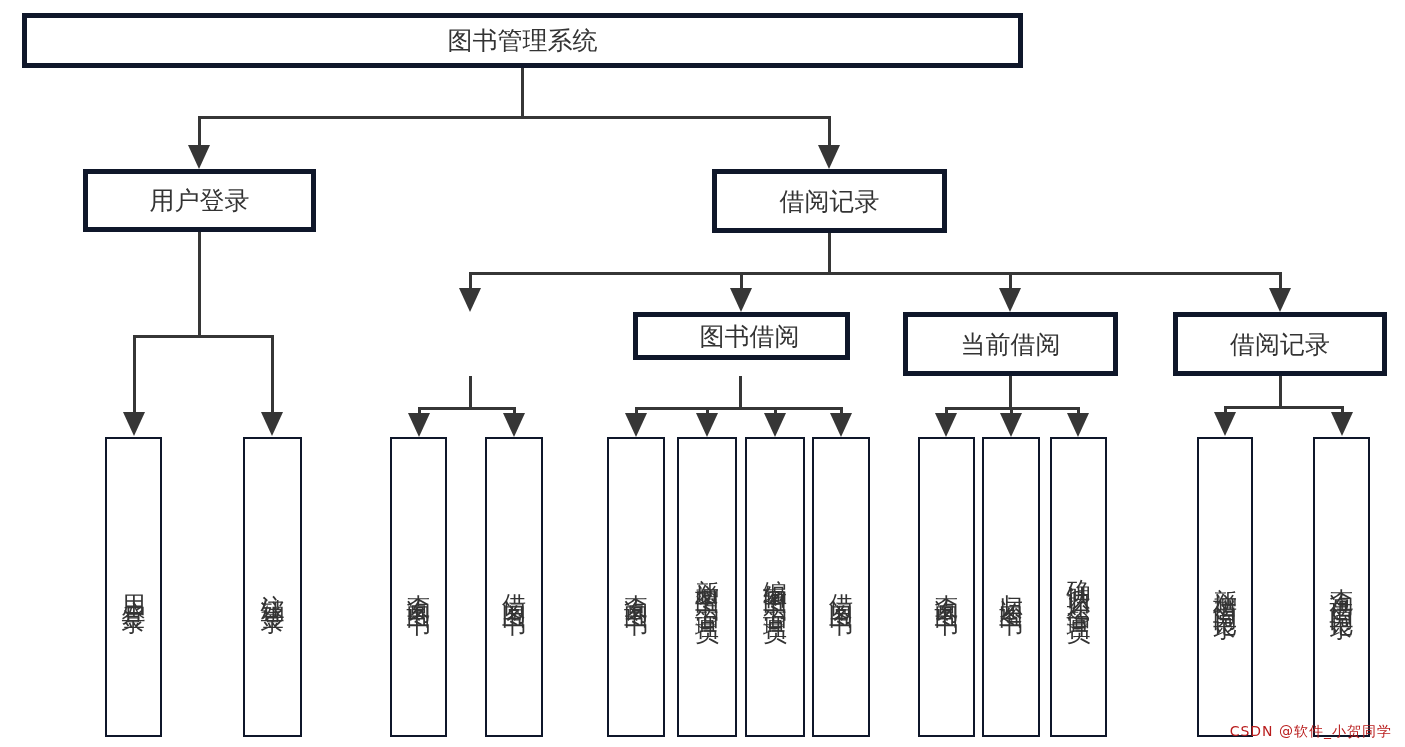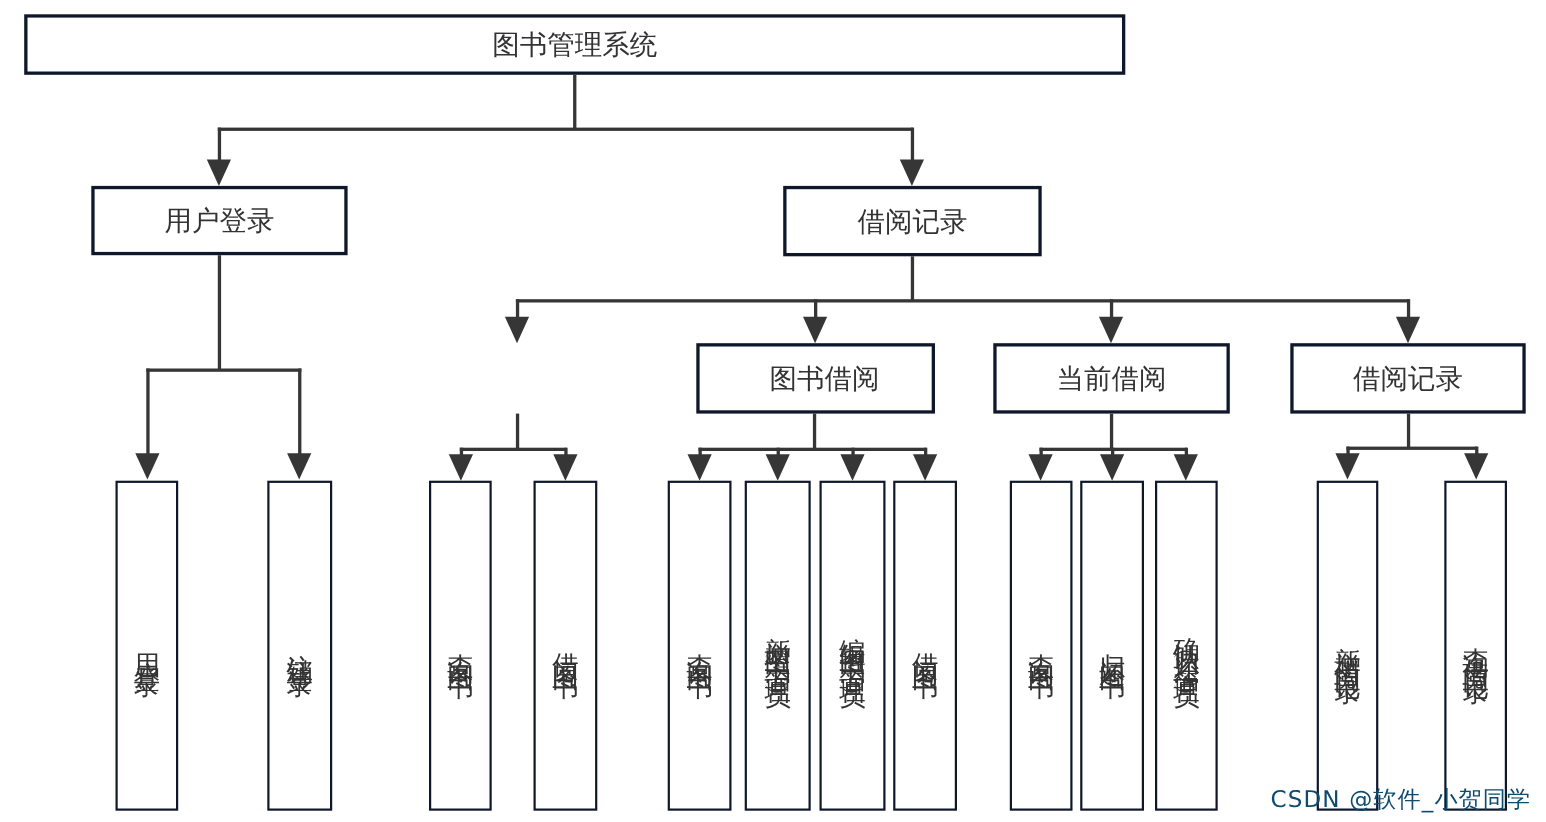--- a/index.html
+++ b/index.html
@@ -7,21 +7,21 @@
     position:relative;
     width:1405px;height:747px;
     background:#ffffff;
     font-family:"DejaVu Sans","Liberation Sans",sans-serif;
     color:#333333;
     overflow:hidden;
   }
   .box{
     position:absolute;
     background:#ffffff;
-    border:3px solid #0f172a;
+    border:5px solid #0f172a;
     box-sizing:border-box;
     display:flex;align-items:center;justify-content:center;
     font-size:25px;
     color:#333333;
     white-space:nowrap;
   }
   .vbox{
     writing-mode:vertical-rl;
     text-orientation:mixed;
     letter-spacing:6px;
@@ -35,22 +35,22 @@
   .vl{width:2.5px;}
   .arrow{
     position:absolute;width:0;height:0;
     border-left:11px solid transparent;
     border-right:11px solid transparent;
     border-top:24px solid #363636;
   }
   .watermark{
     position:absolute;
     right:13px;bottom:6px;
-    font-size:21px;
-    color:#0c4a6e;
+    font-size:14px;
+    color:#b91c1c;
     letter-spacing:1px;
     white-space:nowrap;
   }
 </style>
 </head>
 <body>
 
 <div id="canvas">
 
   <div class="box" style="left:22px;top:13px;width:1001px;height:55px;">图书管理系统</div>
@@ -76,21 +76,21 @@
   <div class="hl" style="left:469px;top:272px;width:812px;"></div>
   <div class="vl" style="left:469px;top:272px;height:18px;"></div>
   <div class="arrow" style="left:459px;top:288px;"></div>
   <div class="vl" style="left:740px;top:272px;height:18px;"></div>
   <div class="arrow" style="left:730px;top:288px;"></div>
   <div class="vl" style="left:1009px;top:272px;height:18px;"></div>
   <div class="arrow" style="left:999px;top:288px;"></div>
   <div class="vl" style="left:1279px;top:272px;height:18px;"></div>
   <div class="arrow" style="left:1269px;top:288px;"></div>
 
-  <div class="box" style="left:633px;top:312px;width:217px;height:64px;padding-left:16px;">图书借阅</div>
+  <div class="box" style="left:633px;top:312px;width:217px;height:48px;padding-left:16px;">图书借阅</div>
   <div class="box" style="left:903px;top:312px;width:215px;height:64px;">当前借阅</div>
   <div class="box" style="left:1173px;top:312px;width:214px;height:64px;">借阅记录</div>
 
   <div class="vl" style="left:469px;top:376px;height:33px;"></div>
   <div class="hl" style="left:418px;top:407px;width:97px;"></div>
   <div class="vl" style="left:418px;top:407px;height:9px;"></div>
   <div class="arrow" style="left:408px;top:413px;"></div>
   <div class="vl" style="left:513px;top:407px;height:9px;"></div>
   <div class="arrow" style="left:503px;top:413px;"></div>
 

